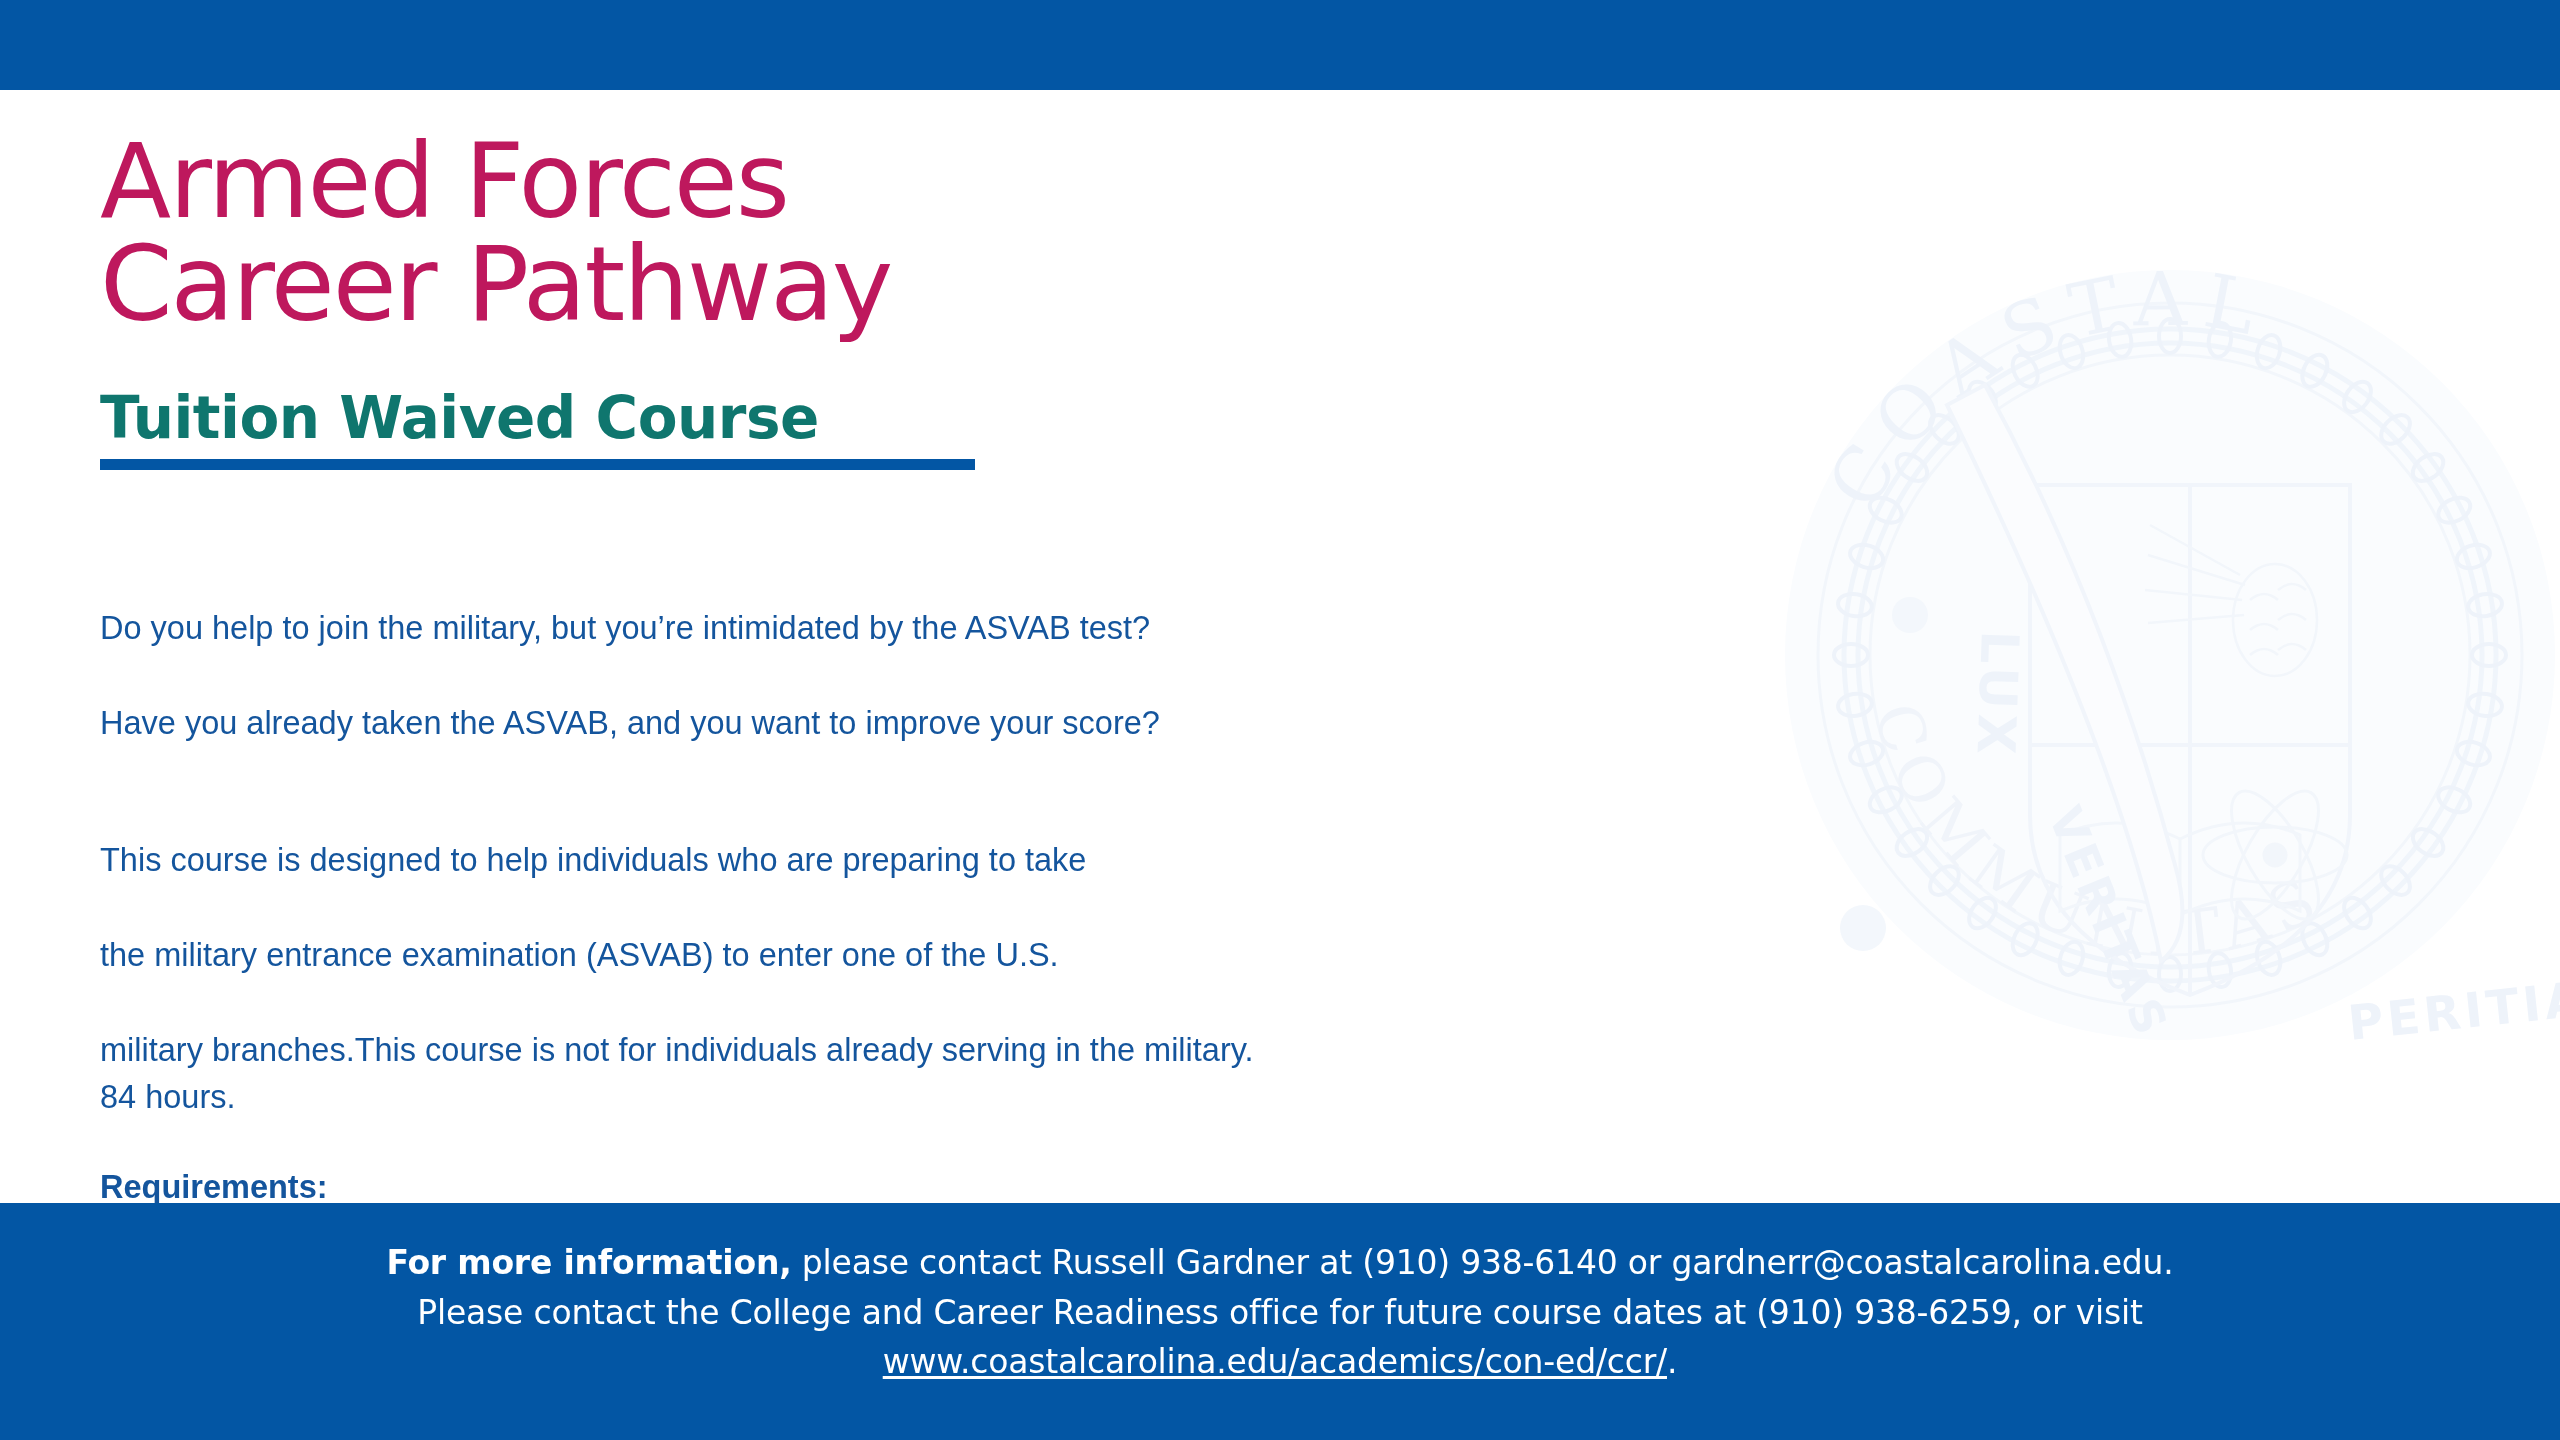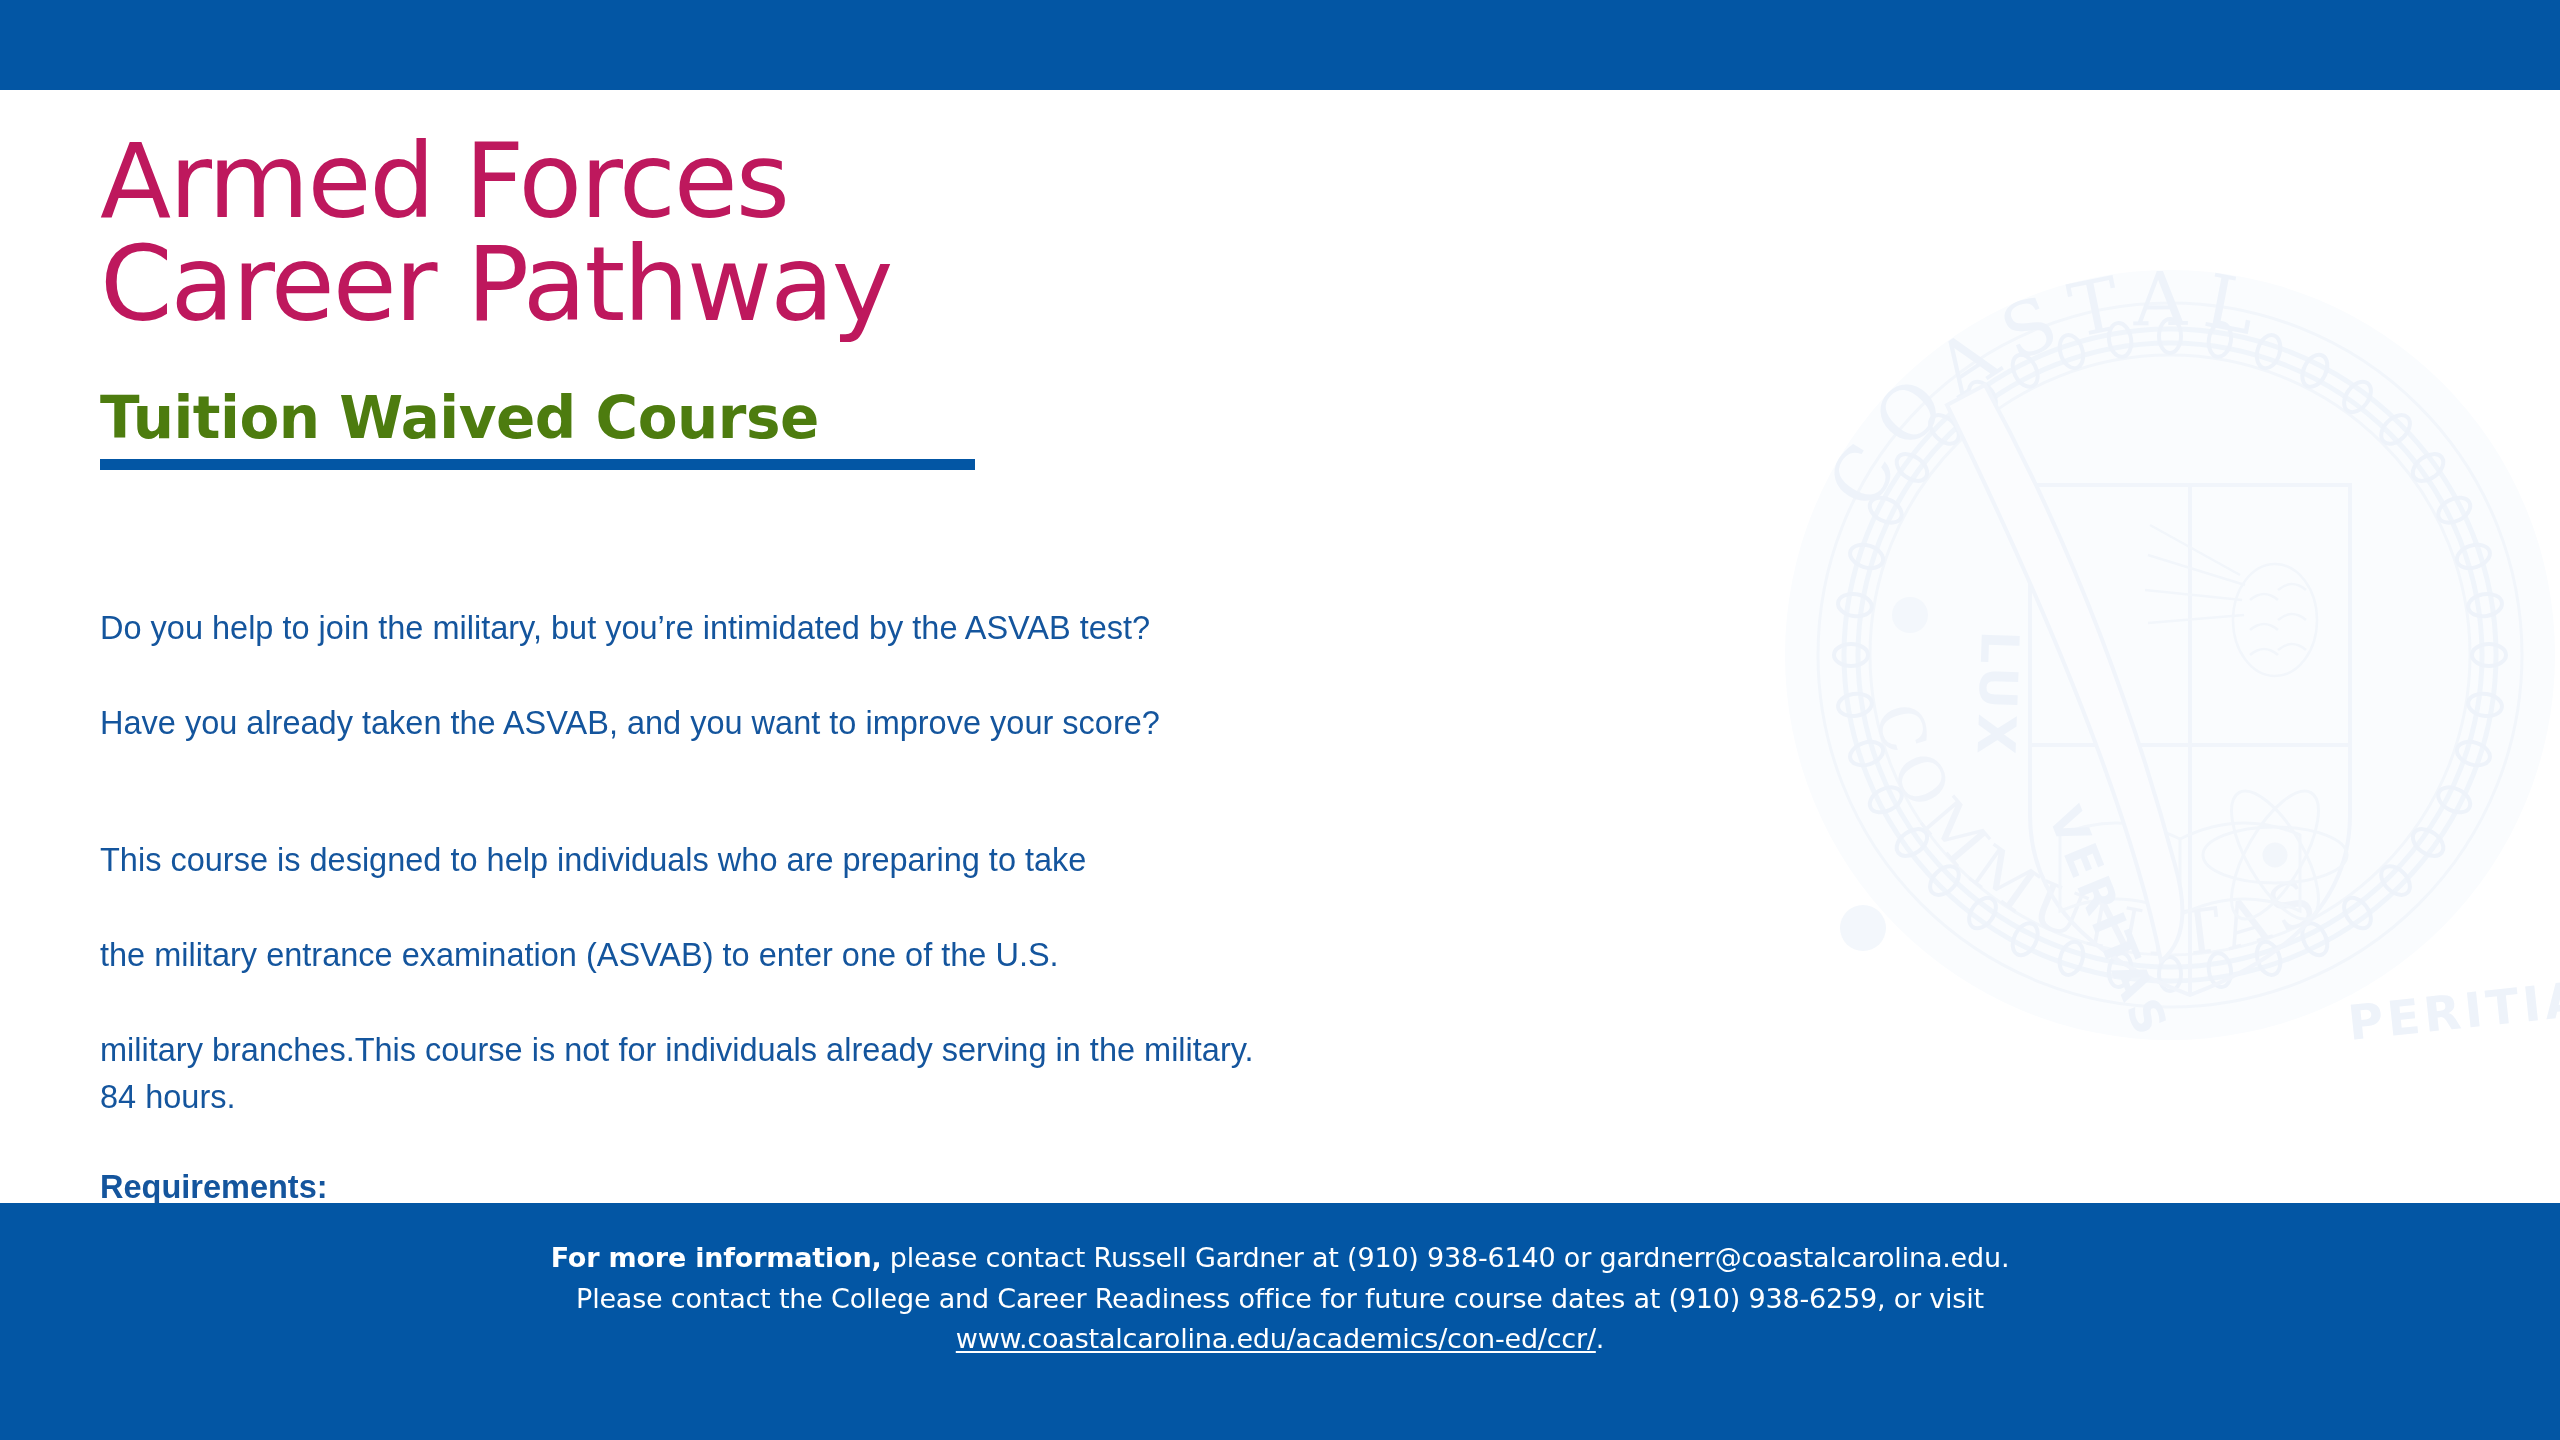--- a/index.html
+++ b/index.html
@@ -52,21 +52,21 @@
     line-height:0.99;
     letter-spacing:-2.0px;
     margin:0;
     white-space:pre-line;
   }
   .subtitle-wrap{
     margin-top:52px;
     display:inline-block;
   }
   .subtitle{
-    color:#4d7c0f;
+    color:#0f766e;
     font-family:"DejaVu Sans", sans-serif;
     font-weight:700;
     font-size:58px;
     letter-spacing:-0.5px;
     line-height:1.05;
     margin:0;
   }
   .subtitle-rule{
     margin-top:10px;
     width:875px;height:11px;
@@ -94,21 +94,21 @@
   .req-item.first{margin-bottom:30px;}
 
   
   .footer{
     position:absolute;
     left:0;top:1238px;
     width:2560px;
     text-align:center;
     color:#ffffff;
     font-family:"DejaVu Sans", sans-serif;
-    font-size:27px;
+    font-size:33px;
     line-height:1.50;
     letter-spacing:-0.2px;
   }
   .footer .fline{display:block;}
   .footer .strong{font-weight:700;}
   .footer .url{
     text-decoration:underline;
     text-underline-offset:3px;
     text-align:right;
   }

